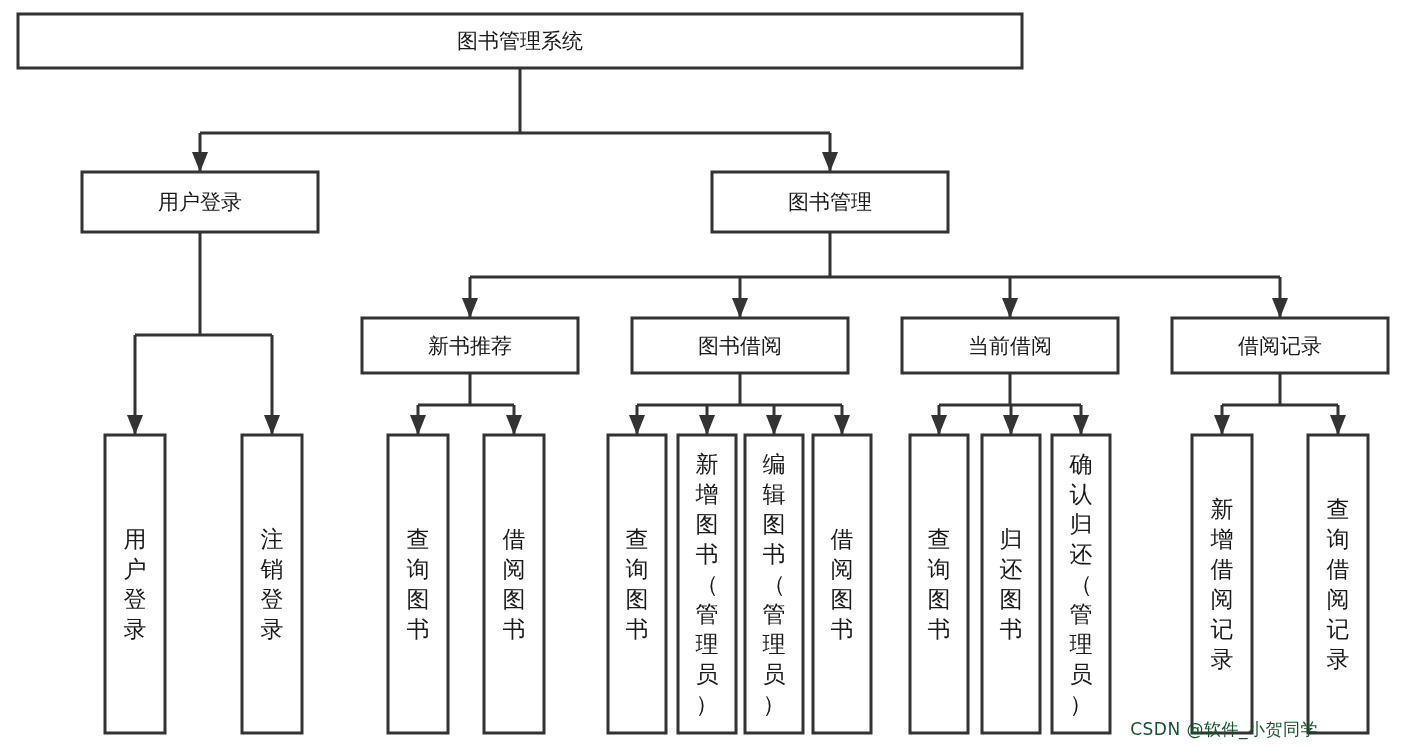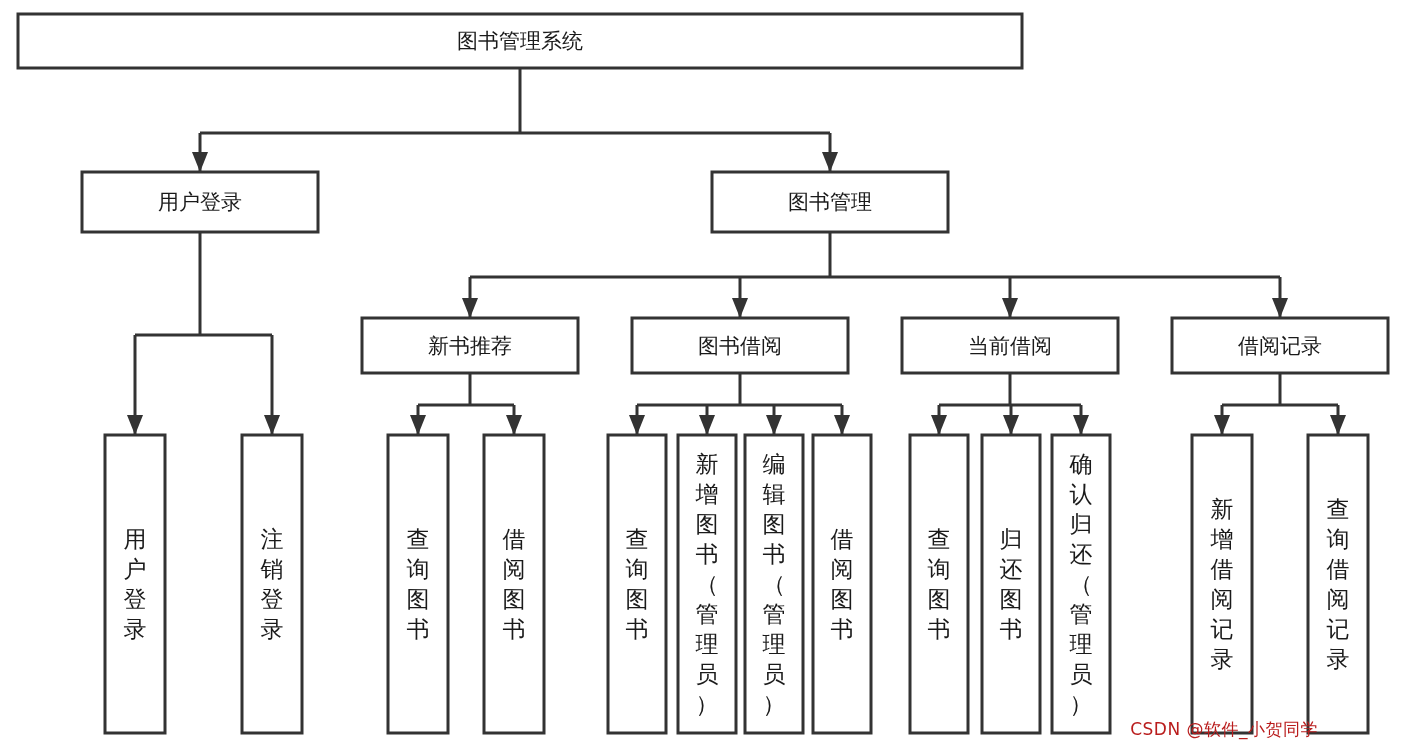--- a/index.html
+++ b/index.html
@@ -55,21 +55,21 @@
     font-size: 23px;
     fill: #1a1a1a;
     text-anchor: middle;
   }
   .watermark {
     position: absolute;
     right: 8px;
     bottom: 6px;
     font-family: "DejaVu Sans", "Liberation Sans", sans-serif;
     font-size: 17px;
-    color: #b91c1c;
+    color: #14532d;
     letter-spacing: 0.5px;
     white-space: nowrap;
     user-select: none;
   }
 </style>
 </head>
 <body>
 
 <div id="diagram-root">
   <svg class="diagram-canvas" viewBox="0 0 1405 747" xmlns="http://www.w3.org/2000/svg">

